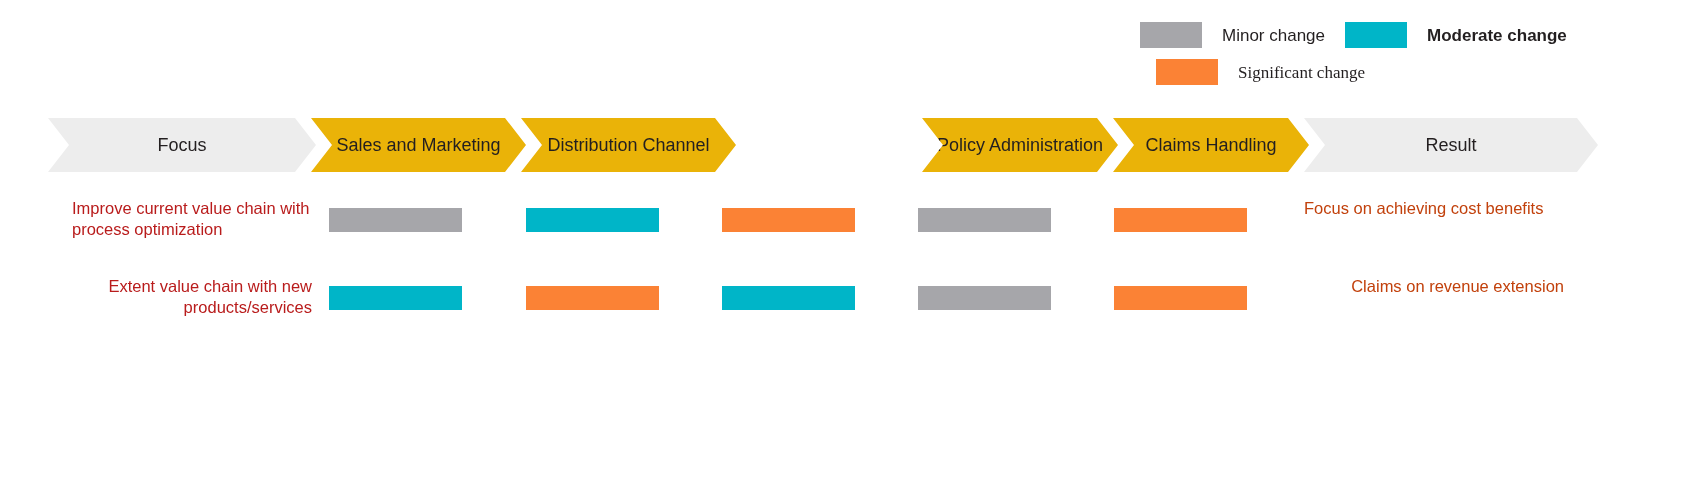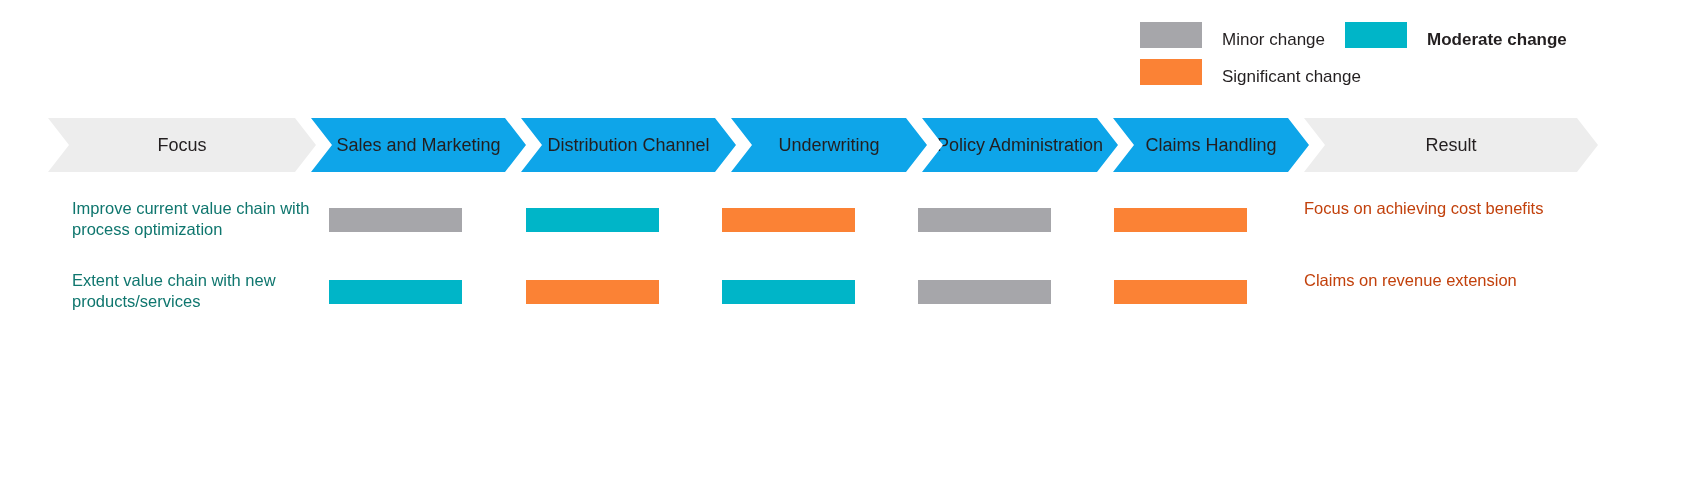--- a/index.html
+++ b/index.html
@@ -20,37 +20,37 @@
   #legend {
     position: absolute;
     left: 1140px;
     top: 16px;
     width: 540px;
     height: 76px;
   }
   .legend-item {
     position: absolute;
     display: flex;
-    align-items: flex-end;
+    align-items: center;
   }
   .legend-swatch {
     width: 62px;
     height: 26px;
     flex: none;
   }
   .legend-label {
     margin-left: 20px;
     font-size: 17px;
     color: #231f20;
     white-space: nowrap;
     line-height: 1;
   }
   #legend-minor     { left: 0px;   top: 6px; }
   #legend-moderate  { left: 205px; top: 6px; font-weight: bold; }
-  #legend-significant { left: 0px; top: 43px; }
+  #legend-significant { left: 16px; top: 43px; font-family: Liberation Serif, serif; }
 
   
   #banner {
     position: absolute;
     left: 48px;
     top: 118px;
     width: 1558px;
     height: 54px;
   }
   .chev {
@@ -64,21 +64,21 @@
   }
   .chev-label {
     font-size: 18px;
     color: #231f20;
     white-space: nowrap;
     line-height: 1;
     position: relative;
     z-index: 2;
   }
   .chev-light { background: #ededed; }
-  .chev-dark  { background: #0ea5e9; }
+  .chev-dark  { background: #eab308; }
 
   
   .chev-arrow {
     clip-path: polygon(0 0, calc(100% - 21px) 0, 100% 50%, calc(100% - 21px) 100%, 0 100%, 21px 50%);
   }
   .chev-first {
     clip-path: polygon(0 0, calc(100% - 21px) 0, 100% 50%, calc(100% - 21px) 100%, 0 100%, 21px 50%);
   }
 
   
@@ -89,31 +89,31 @@
     width: 1701px;
     height: 220px;
   }
   .row {
     position: absolute;
     left: 0;
     width: 1701px;
     height: 64px;
   }
   #row-0 { top: 8px; }
-  #row-1 { top: 80px; }
+  #row-1 { top: 86px; text-align: right; }
   #row-2 { top: 162px; }
 
   .row-label {
     position: absolute;
     left: 72px;
     top: 0px;
     width: 240px;
     font-size: 16.5px;
     line-height: 1.28;
-    color: #0f766e;
+    color: #b91c1c;
   }
   .row-result {
     position: absolute;
     left: 1304px;
     top: 0px;
     width: 260px;
     font-size: 16.5px;
     line-height: 1.28;
     color: #c2410c;
   }
@@ -150,23 +150,20 @@
 <div id="banner">
     <div class="chev chev-light chev-first" style="left: 0px; width: 268px;">
       <span class="chev-label">Focus</span>
     </div>
     <div class="chev chev-dark chev-arrow" style="left: 263px; width: 215px;">
       <span class="chev-label">Sales and Marketing</span>
     </div>
     <div class="chev chev-dark chev-arrow" style="left: 473px; width: 215px;">
       <span class="chev-label">Distribution Channel</span>
     </div>
-    <div class="chev chev-dark chev-arrow" style="left: 683px; width: 196px;">
-      <span class="chev-label">Underwriting</span>
-    </div>
     <div class="chev chev-dark chev-arrow" style="left: 874px; width: 196px;">
       <span class="chev-label">Policy Administration</span>
     </div>
     <div class="chev chev-dark chev-arrow" style="left: 1065px; width: 196px;">
       <span class="chev-label">Claims Handling</span>
     </div>
     <div class="chev chev-light chev-arrow" style="left: 1256px; width: 294px;">
       <span class="chev-label">Result</span>
     </div>
   </div>

